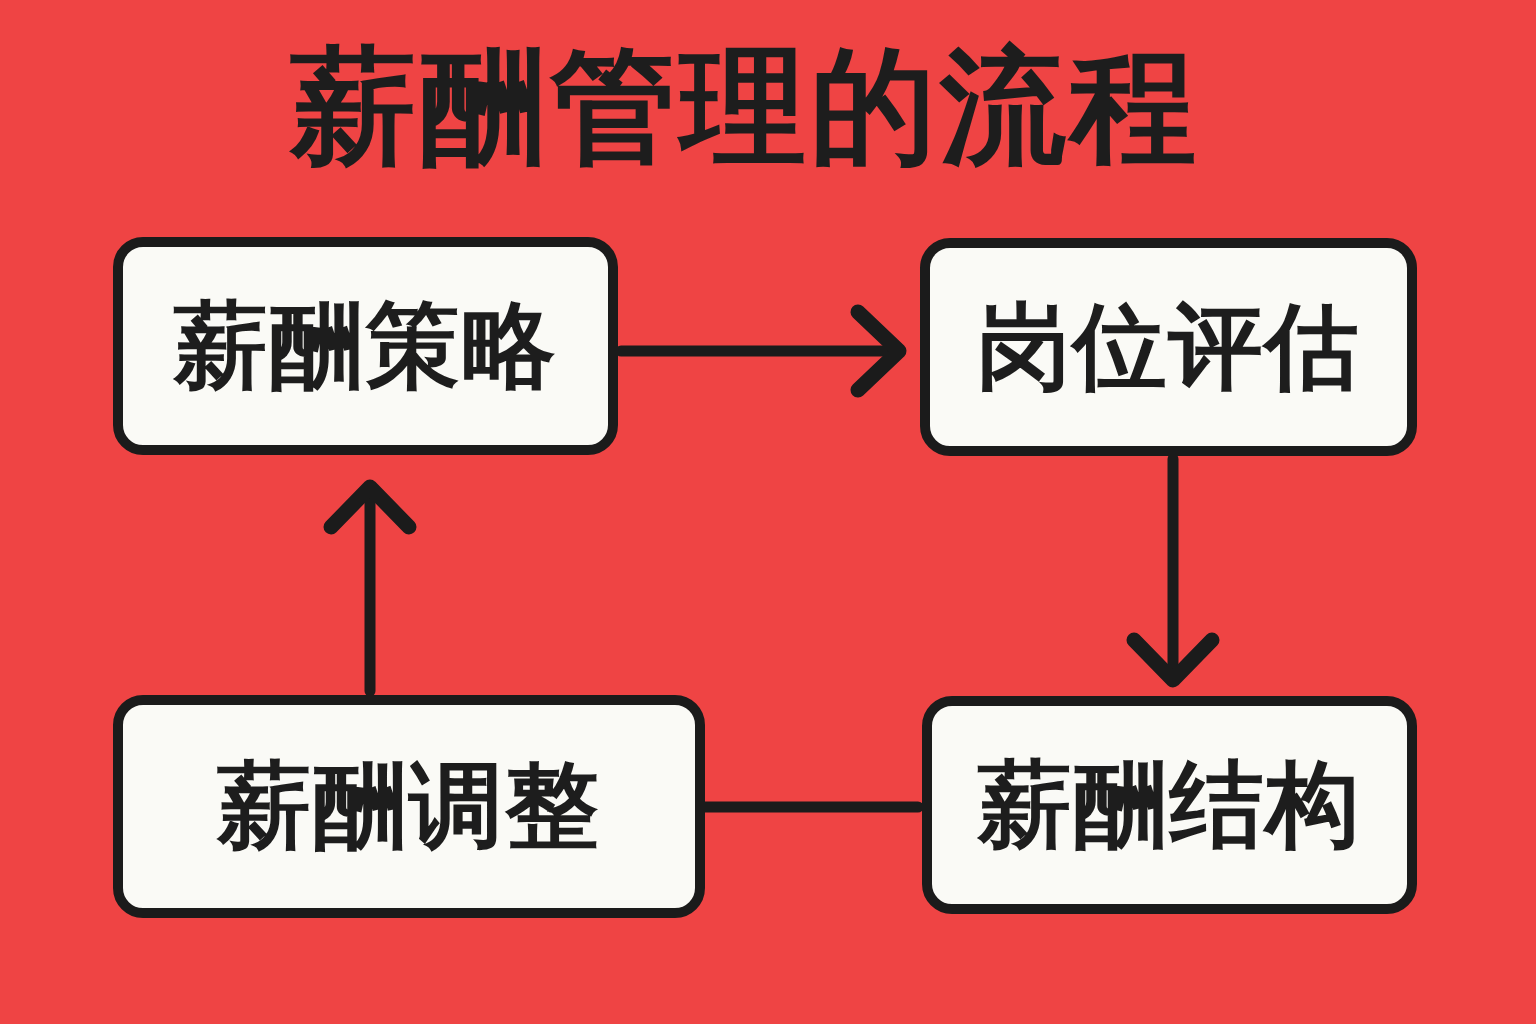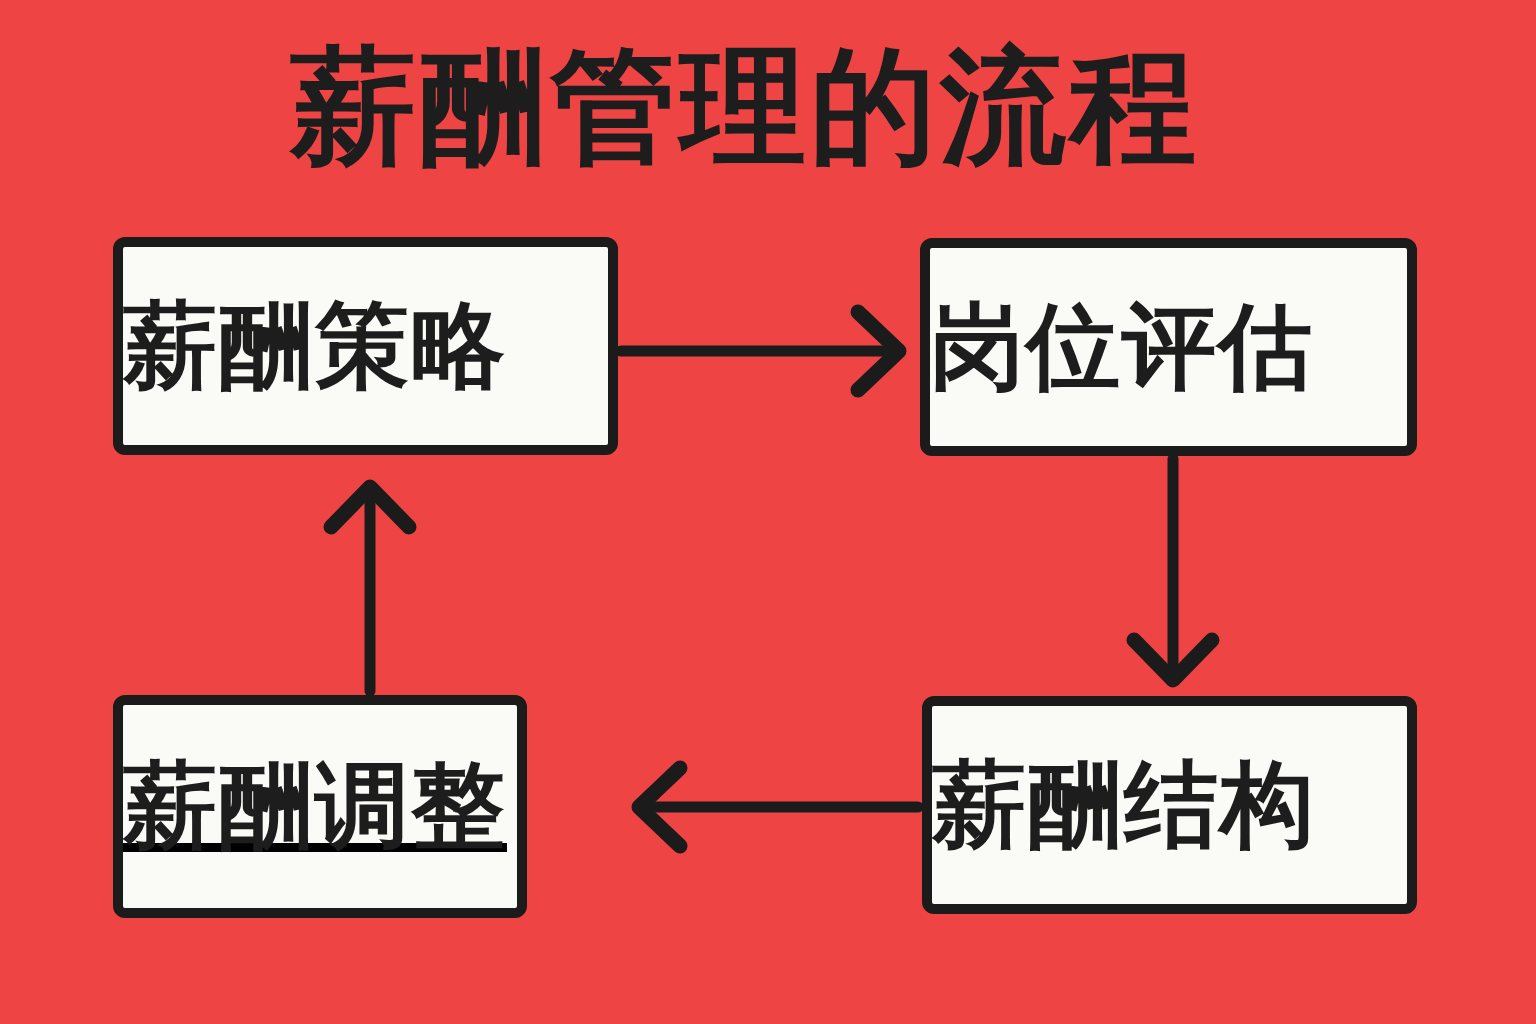--- a/index.html
+++ b/index.html
@@ -30,35 +30,36 @@
     color: #1d1d1d;
     letter-spacing: 4px;
     line-height: 1.1;
     white-space: nowrap;
   }
   .node {
     position: absolute;
     box-sizing: border-box;
     background: #fafaf6;
     border: 10px solid #1b1b1b;
-    border-radius: 12px;
+    border-radius: 30px;
     display: flex;
     align-items: center;
+    justify-content: center;
   }
   .node-label {
     font-size: 94px;
     font-weight: 900;
     color: #1d1d1d;
     letter-spacing: 2px;
     white-space: nowrap;
   }
   .node-strategy   { left: 113px; top: 237px; width: 505px; height: 218px; }
   .node-evaluation { left: 920px; top: 238px; width: 497px; height: 218px; }
   .node-structure  { left: 922px; top: 696px; width: 495px; height: 218px; }
-  .node-adjustment { left: 113px; top: 695px; width: 414px; height: 223px; text-decoration: underline; }
+  .node-adjustment { left: 113px; top: 695px; width: 592px; height: 223px; }
   .arrows {
     position: absolute;
     left: 0;
     top: 0;
     width: 1536px;
     height: 1024px;
     pointer-events: none;
   }
   .arrows line, .arrows polyline {
     stroke: #1b1b1b;

